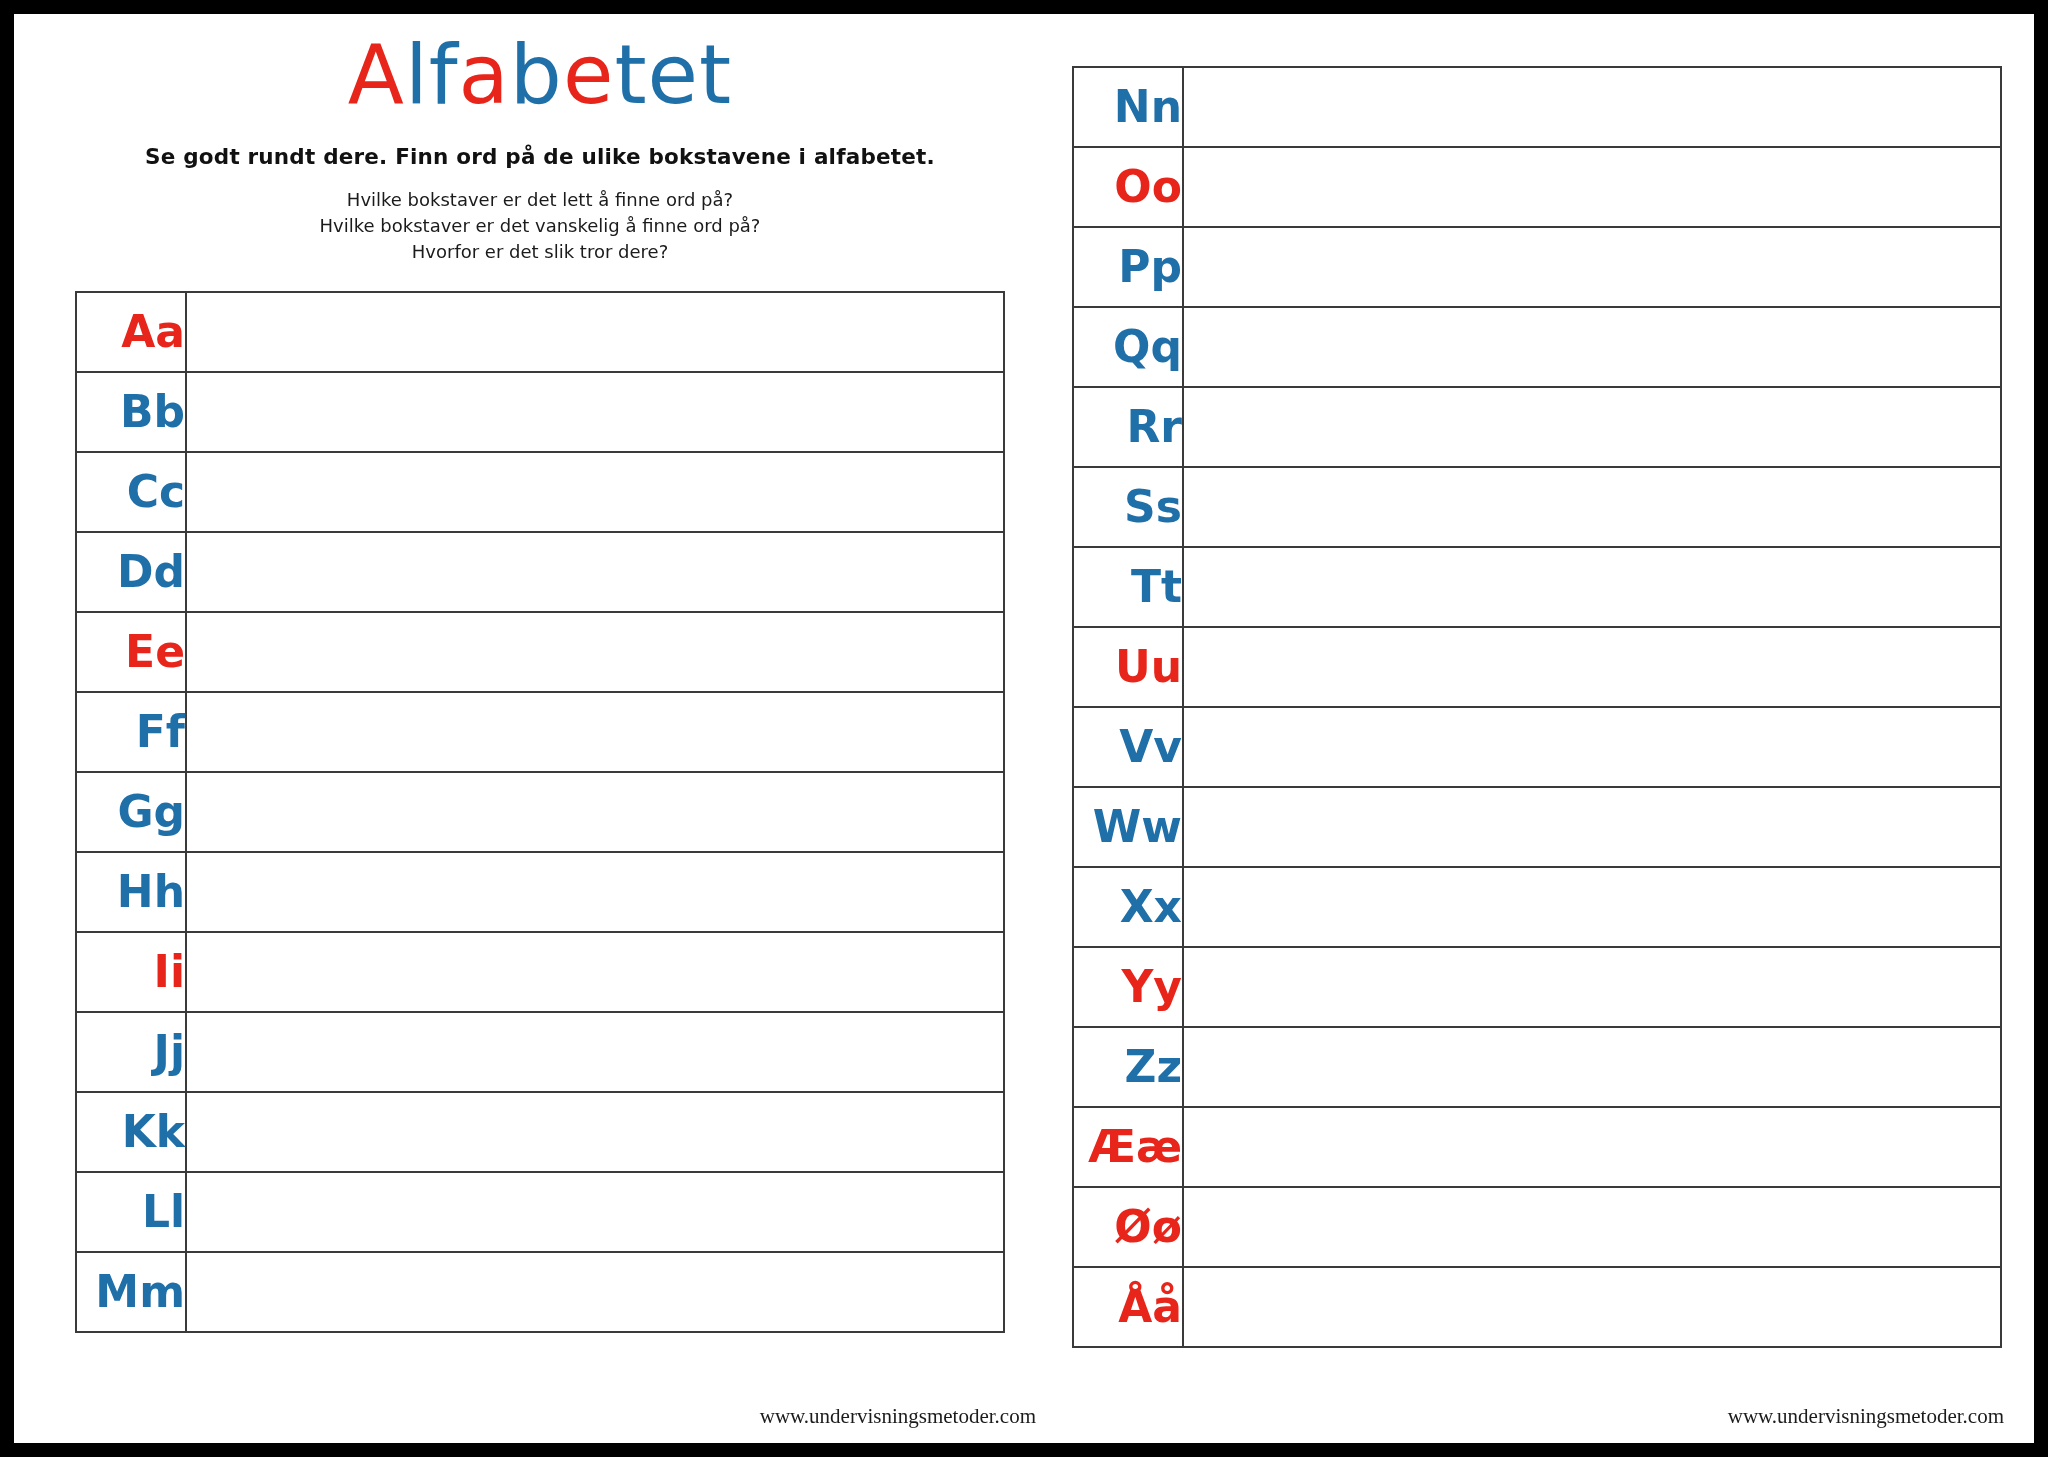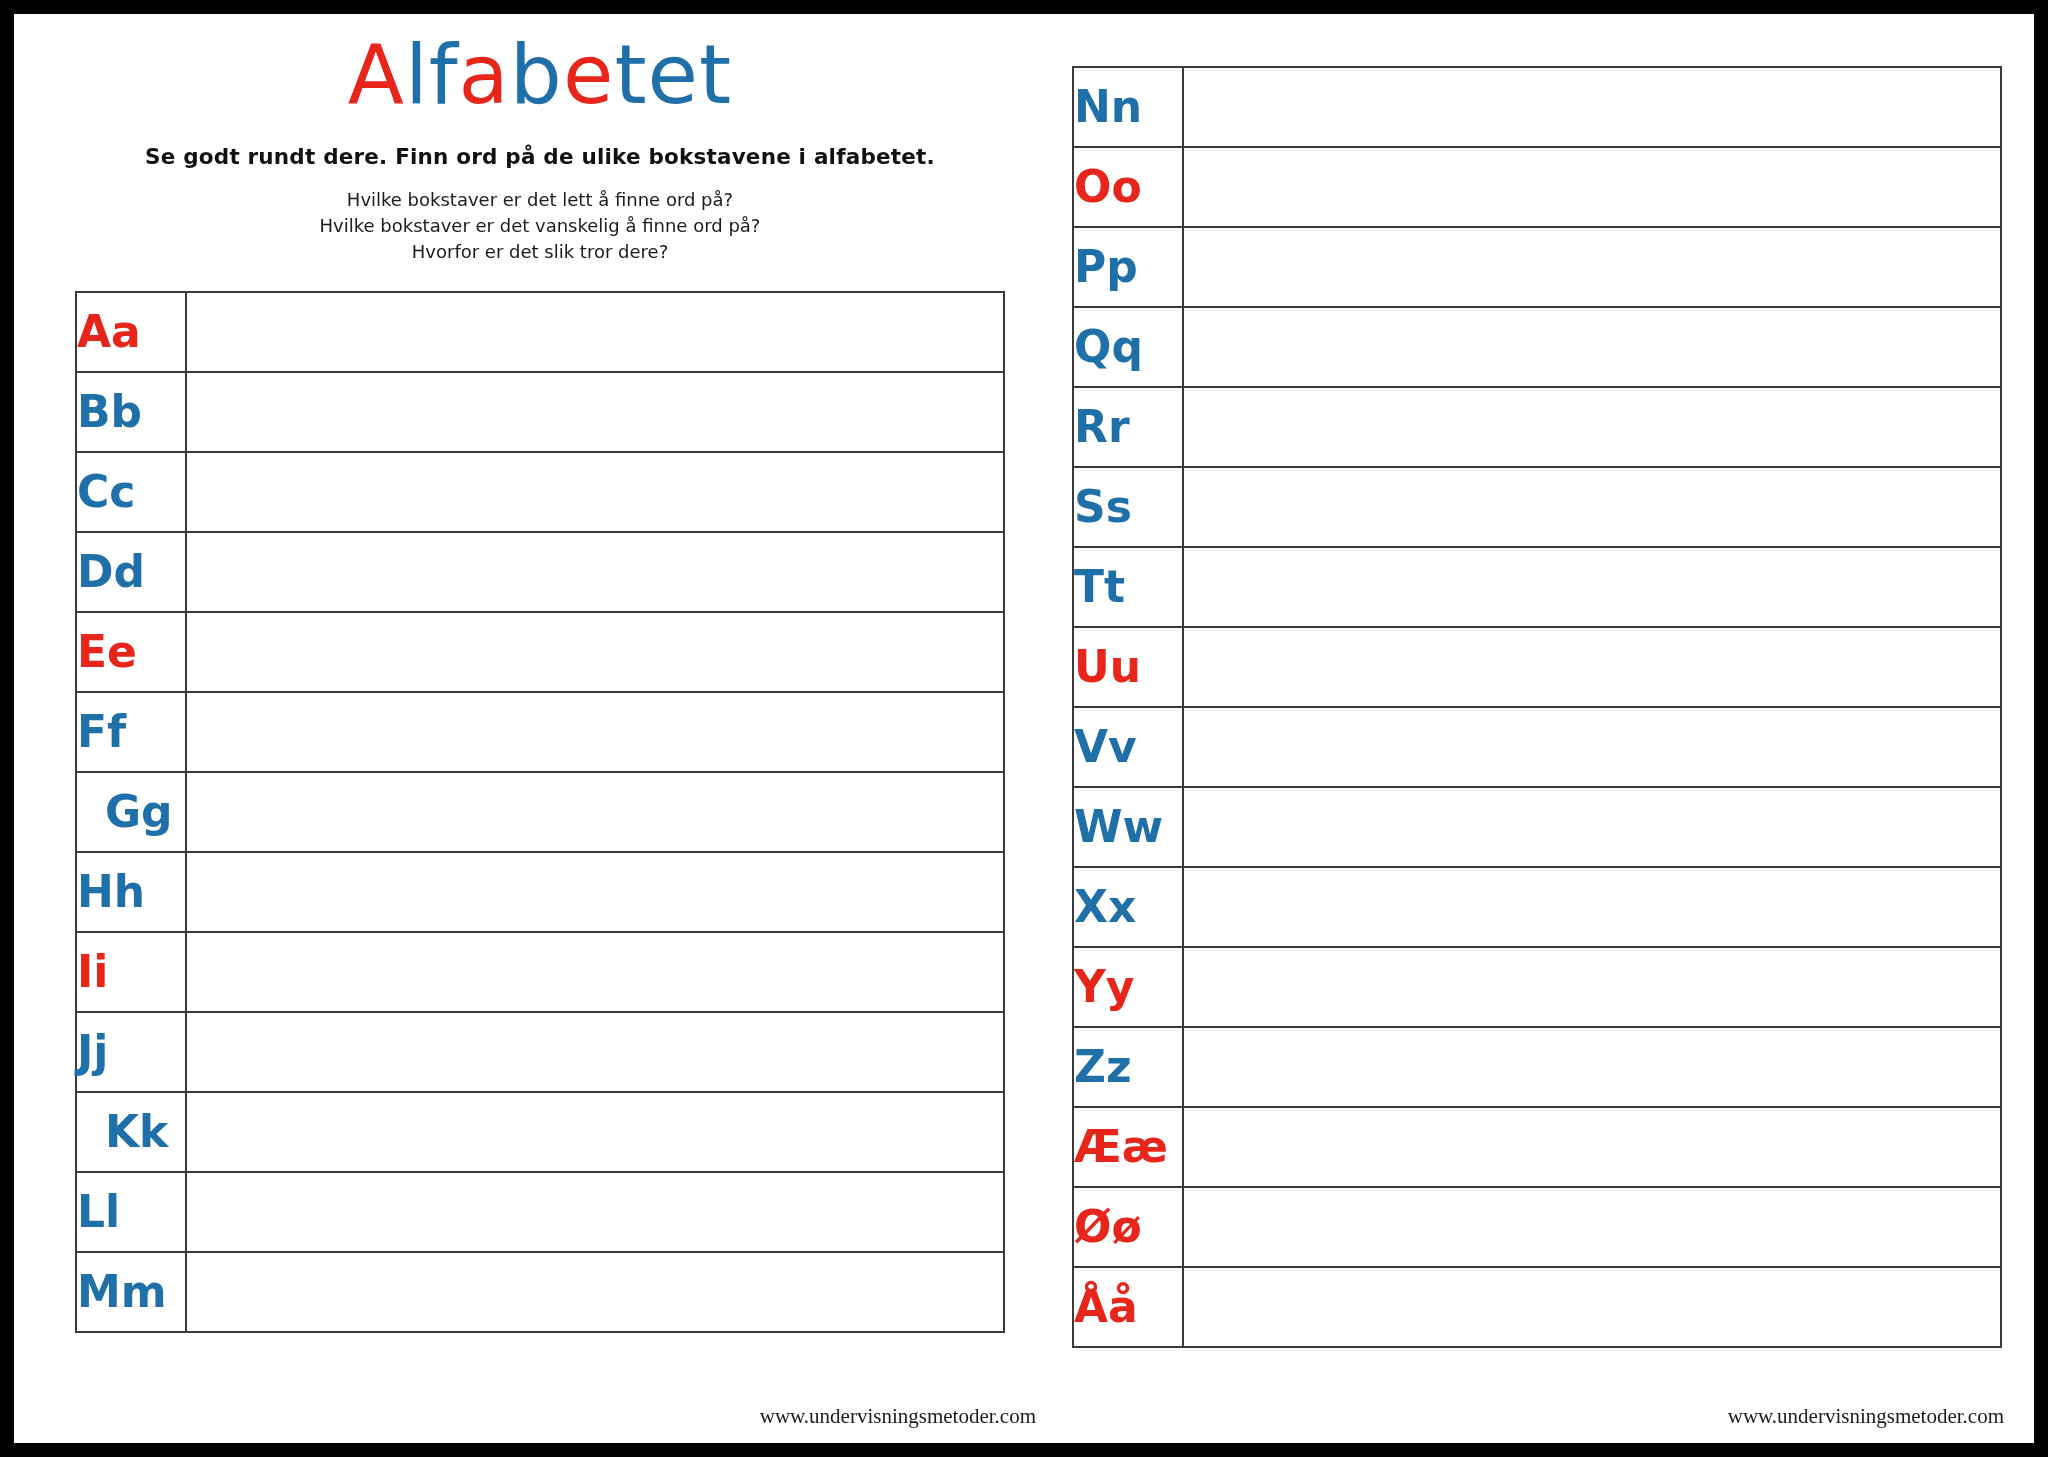--- a/index.html
+++ b/index.html
@@ -68,21 +68,21 @@
   #left-table { width: 930px; }
   #right-table { width: 930px; margin-top: 0; }
 
   .table td {
     border: 2px solid #3a3a3a;
     height: 78px;
     padding: 0;
   }
   .letter-cell {
     width: 108px;
-    text-align: left;
+    text-align: right;
     vertical-align: middle;
     font-family: "DejaVu Sans", sans-serif;
     font-size: 44px;
     font-weight: bold;
     line-height: 1;
   }
   .letter-cell.red { color: #e8251a; }
   .letter-cell.blue { color: #1f6fa8; }
   .write-cell { background: #ffffff; }
 

